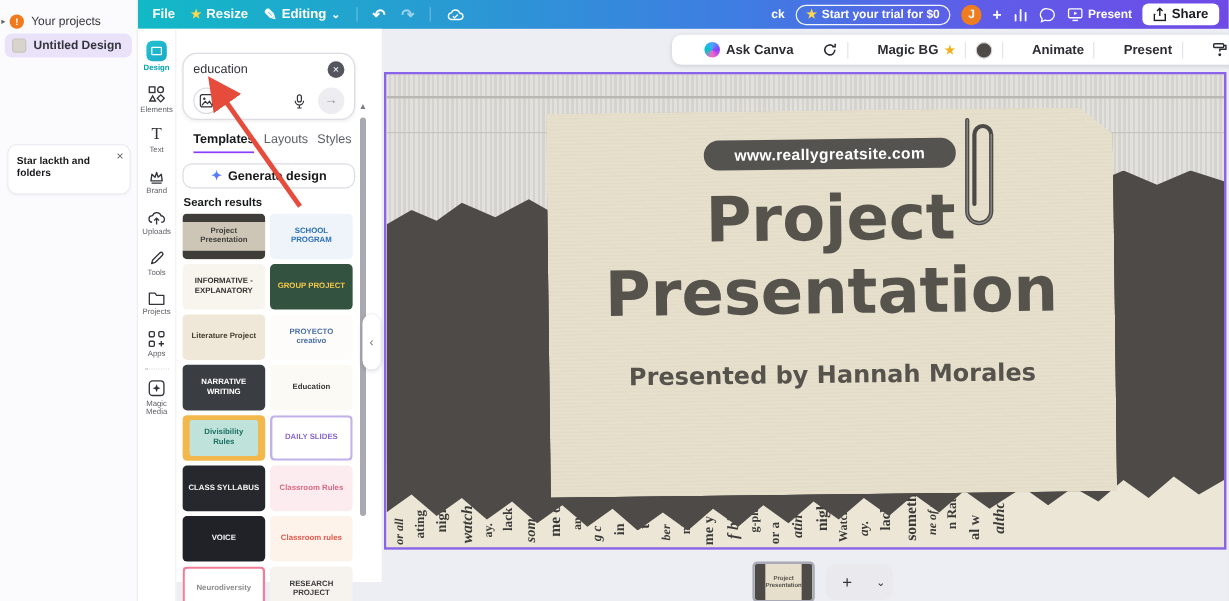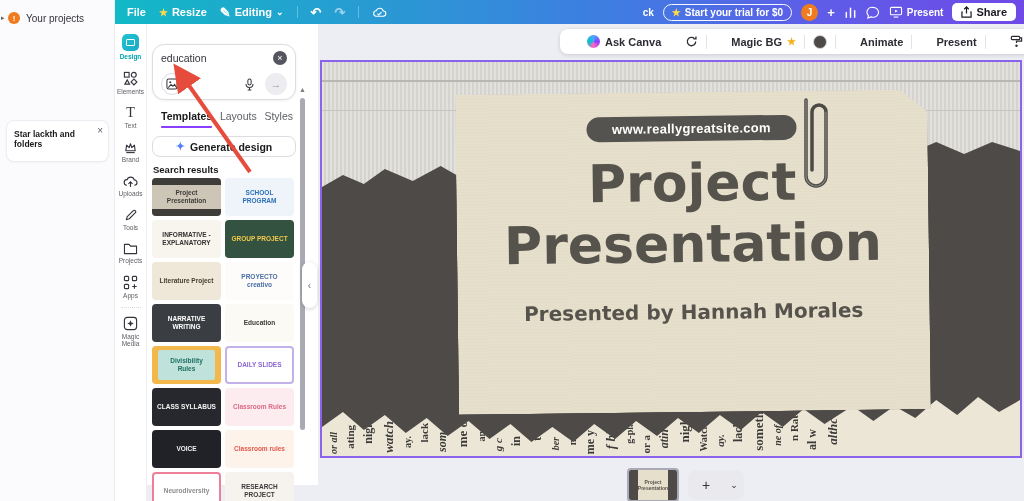--- a/index.html
+++ b/index.html
@@ -162,20 +162,24 @@
 </head>
 <body>
 
 <div class="sidebar">
   <div class="side-list">
     <div class="side-item">
       <span class="caret">▸</span>
       <span class="dot-folder">!</span>
       <span>Your projects</span>
     </div>
+    <div class="side-item selected">
+      <span class="mini-thumb"></span>
+      <span>Untitled Design</span>
+    </div>
   </div>
   <div class="star-card">
     <span class="star-close">×</span>
     <h4>Star lackth and folders</h4>
   </div>
 </div>
 
 <div class="topbar">
   <div class="tb-left">
     <span class="tb-item">File</span>

